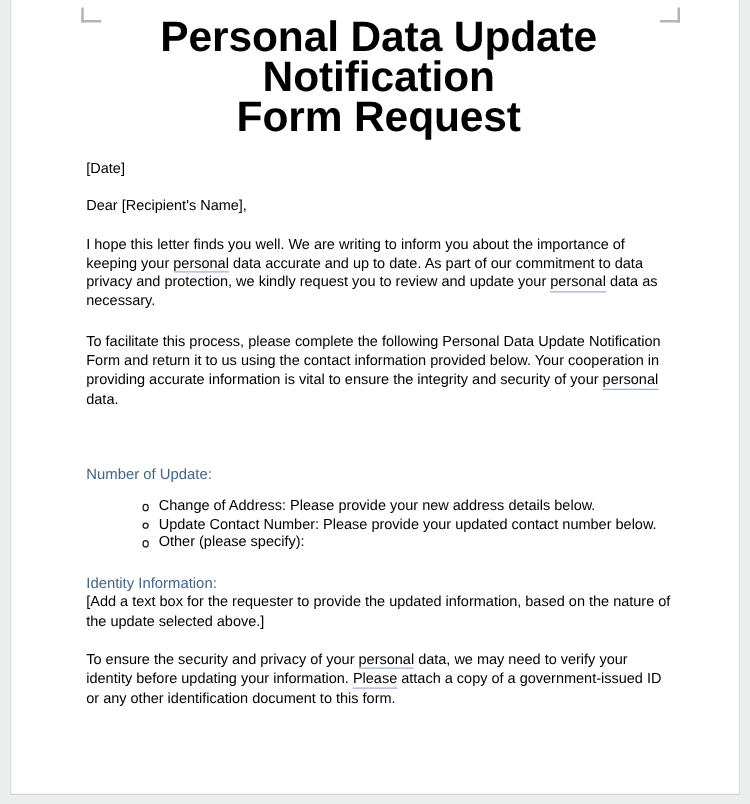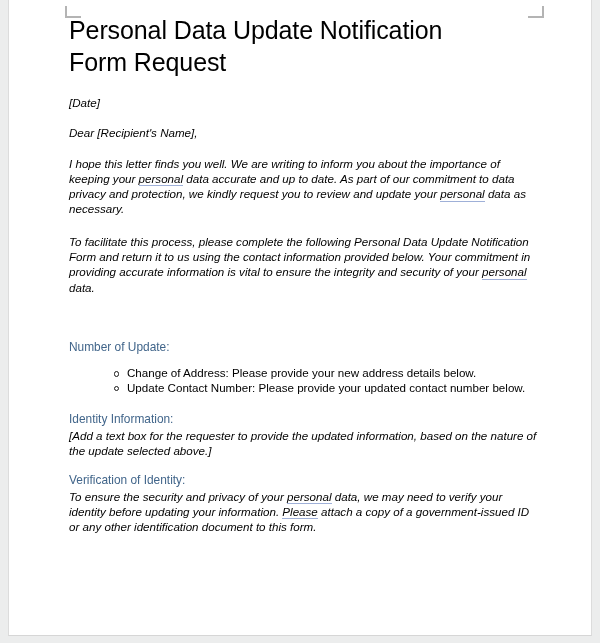--- a/index.html
+++ b/index.html
@@ -57,36 +57,35 @@
 
   
   .content {
     position: absolute;
     left: 60px;
     top: 0;
     width: 468px;
   }
 
   .doc-title {
-    font-size: 25px;
+    font-size: 34px;
     line-height: 32px;
-    font-weight: normal;
+    font-weight: bold;
     color: #000000;
-    text-align: left;
+    text-align: center;
     margin: 14px 0 0 0;
     letter-spacing: -0.1px;
   }
 
   .para {
     font-size: 11.6px;
     line-height: 15.3px;
     color: #000000;
     margin: 0;
     text-align: left;
-    font-style: italic;
   }
 
   .spacer-sm { height: 11px; }
   .spacer-md { height: 15px; }
   .spacer-lg { height: 17px; }
 
   .section-heading {
     font-size: 11.9px;
     line-height: 15.3px;
     color: #41658a;
@@ -159,44 +158,44 @@
       <div class="spacer-md"></div>
 
       <p class="para">Dear [Recipient's Name],</p>
 
       <div class="spacer-md"></div>
 
       <p class="para"><span>I hope this letter finds you well. We are writing to inform you about the importance of keeping your </span><span class="sugg">personal</span><span> data accurate and up to date. As part of our commitment to data privacy and protection, we kindly request you to review and update your </span><span class="sugg">personal</span><span> data as necessary.</span></p>
 
       <div class="spacer-lg"></div>
 
-      <p class="para"><span>To facilitate this process, please complete the following Personal Data Update Notification Form and return it to us using the contact information provided below. Your commitment in providing accurate information is vital to ensure the integrity and security of your </span><span class="sugg">personal</span><span> data.</span></p>
+      <p class="para"><span>To facilitate this process, please complete the following Personal Data Update Notification Form and return it to us using the contact information provided below. Your cooperation in providing accurate information is vital to ensure the integrity and security of your </span><span class="sugg">personal</span><span> data.</span></p>
 
       <div class="spacer-lg"></div>
 
 
       <div class="spacer-sm"></div>
 
 
       <div class="spacer-lg"></div>
 
       <p class="section-heading">Number of Update:</p>
 
       <div class="spacer-sm"></div>
 
       <ul class="circles">
         <li>Change of Address: Please provide your new address details below.</li>
         <li>Update Contact Number: Please provide your updated contact number below.</li>
+        <li> Other (please specify):</li>
       </ul>
 
       <div class="spacer-lg"></div>
 
       <p class="section-heading">Identity Information:</p>
       <p class="para">[Add a text box for the requester to provide the updated information, based on the nature of the update selected above.]</p>
 
       <div class="spacer-md"></div>
 
-      <p class="section-heading">Verification of Identity:</p>
       <p class="para"><span>To ensure the security and privacy of your </span><span class="sugg">personal</span><span> data, we may need to verify your identity before updating your information. </span><span class="sugg">Please</span><span> attach a copy of a government-issued ID or any other identification document to this form.</span></p>
 
     </div>
   </div>
 </div>
 
 </body></html>

